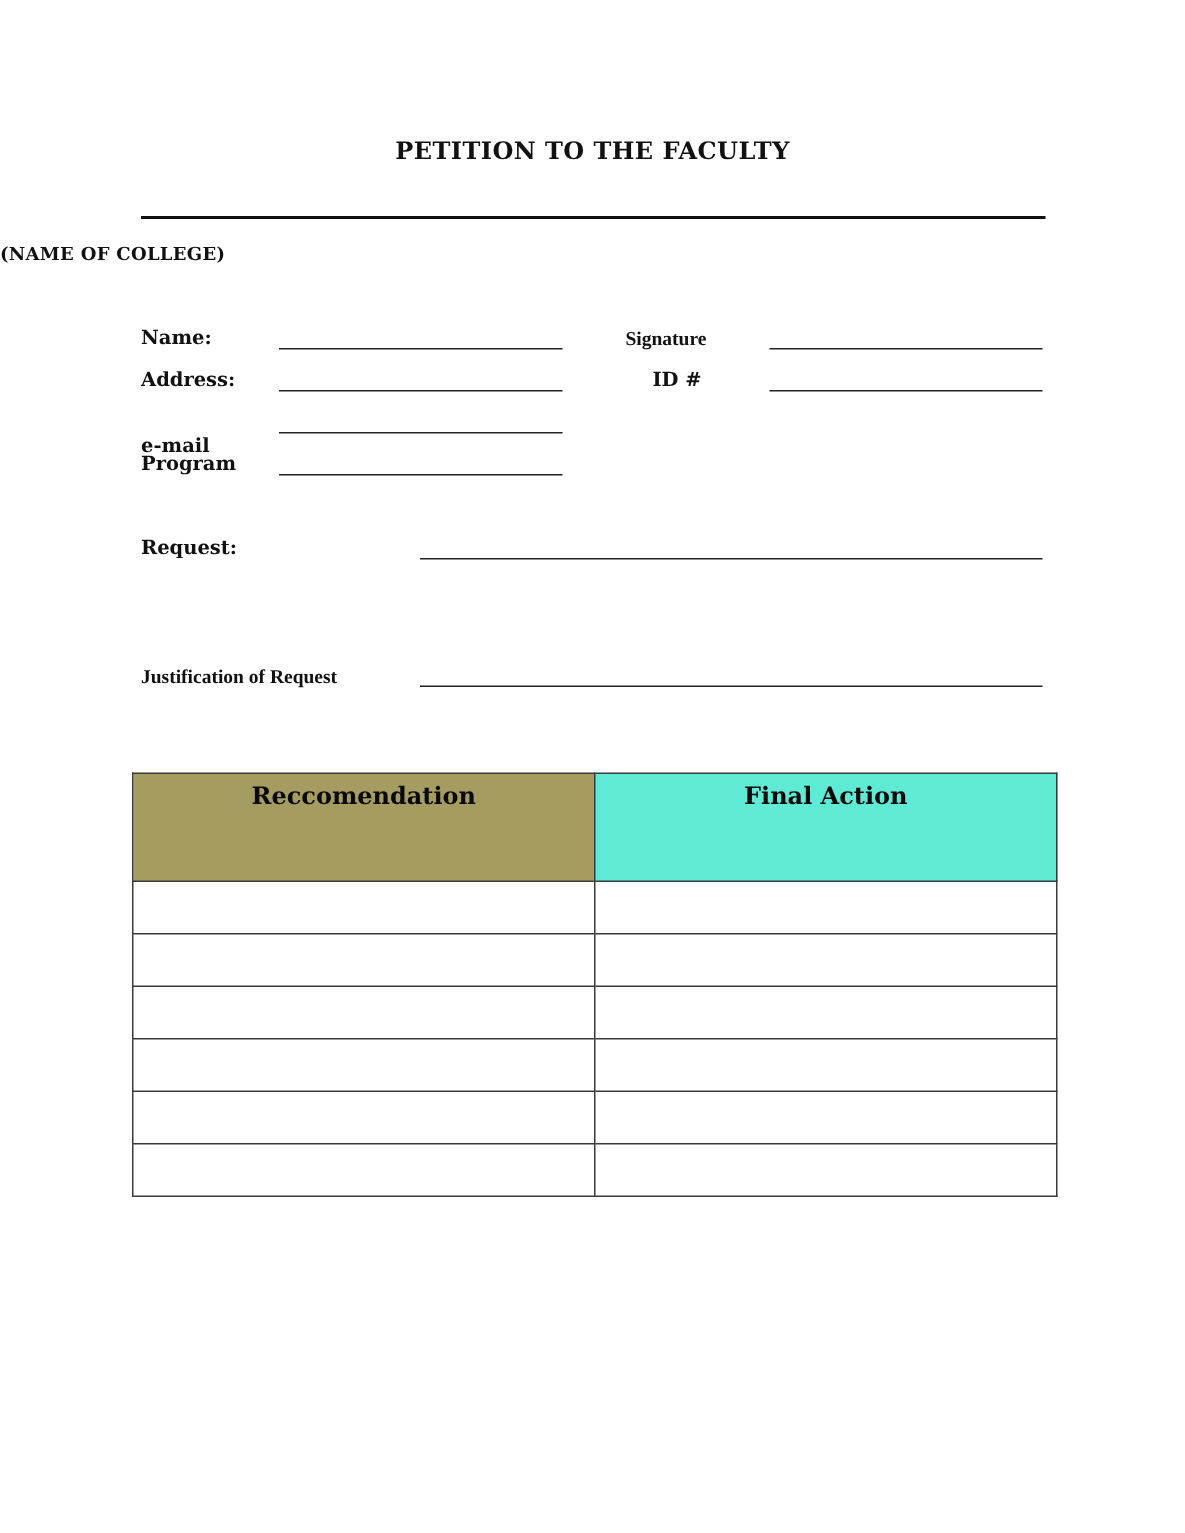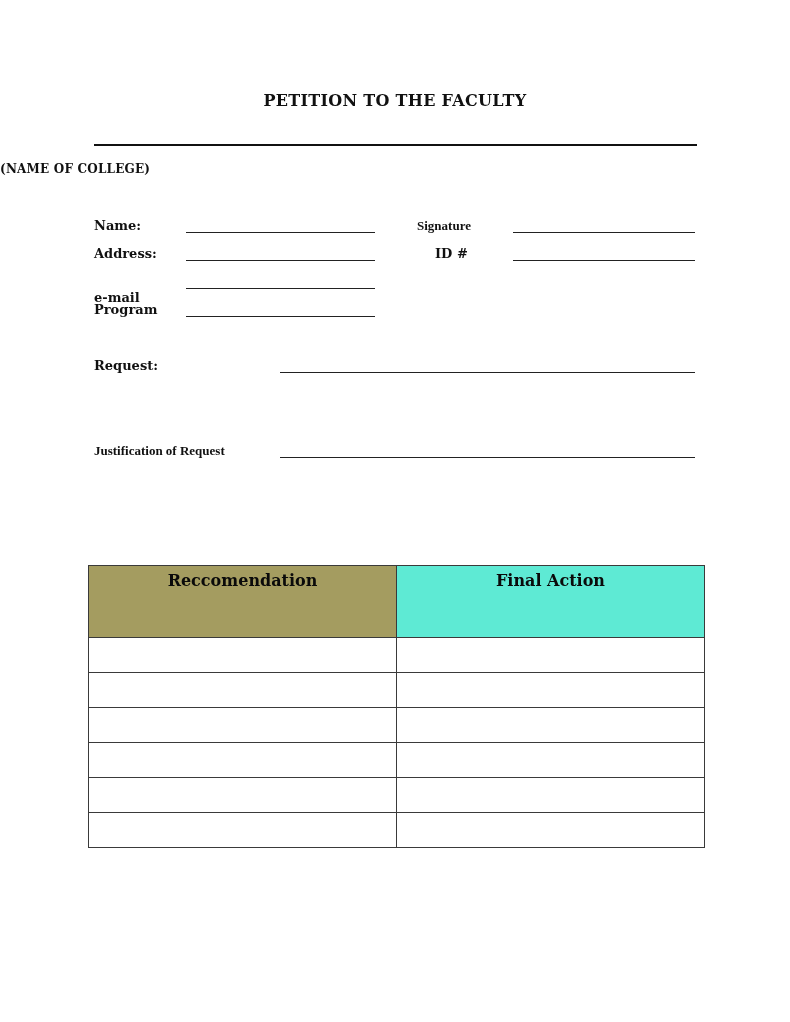--- a/index.html
+++ b/index.html
@@ -51,21 +51,21 @@
     white-space: nowrap;
   }
   .fill-line {
     position: absolute;
     height: 0;
     border-bottom: 1px solid #222222;
   }
   .petition-table {
     position: absolute;
     left: 88px;
-    top: 565px;
+    top: 515px;
     width: 616px;
     border-collapse: collapse;
     table-layout: fixed;
   }
   .petition-table th,
   .petition-table td {
     border: 1px solid #3a3a3a;
     width: 308px;
     box-sizing: border-box;
   }

